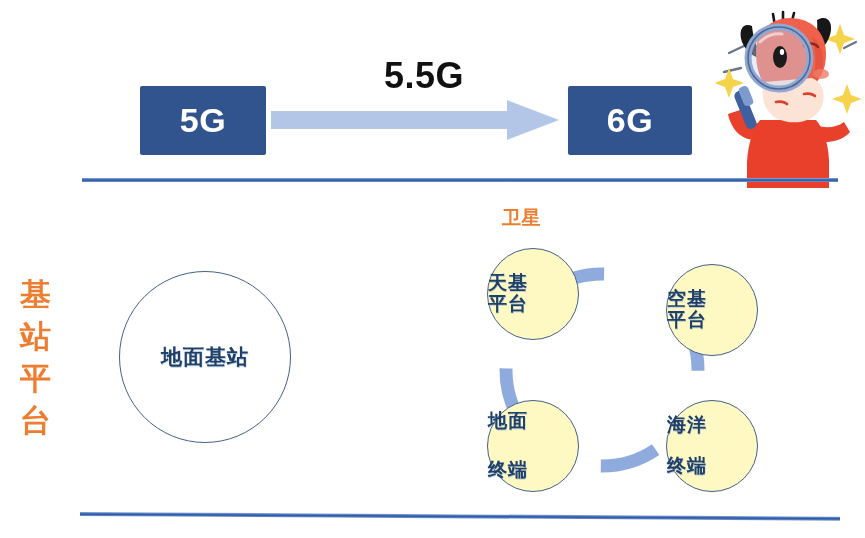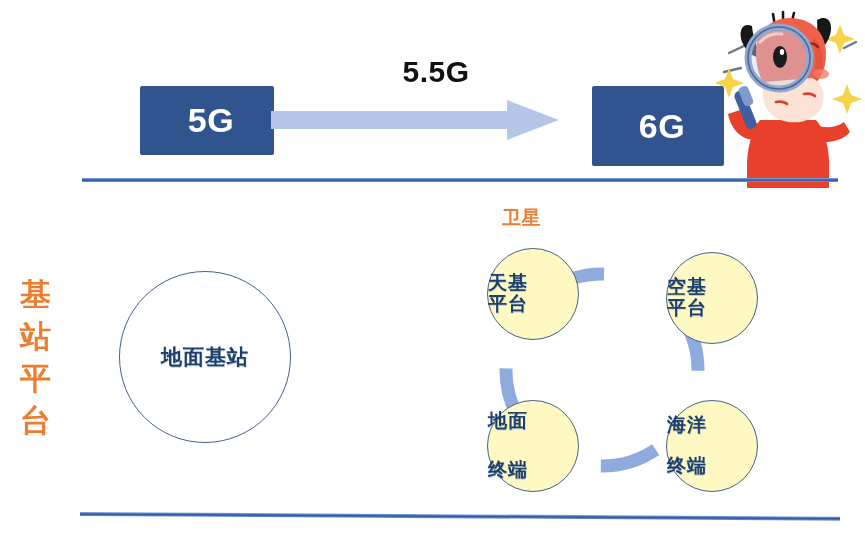--- a/index.html
+++ b/index.html
@@ -23,32 +23,31 @@
     position: absolute;
     border-radius: 2px;
     background: #31548F;
     display: flex;
     align-items: center;
     justify-content: center;
     color: #ffffff;
     font-weight: bold;
     font-size: 34px;
     letter-spacing: 0.5px;
-    padding-left: 8px;
   }
   #box-5g { left: 140px; top: 86px; width: 126px; height: 69px; }
-  #box-6g { left: 592px; top: 86px; width: 124px; height: 80px; }
+  #box-6g { left: 568px; top: 86px; width: 124px; height: 69px; }
 
   #evolution-label {
     position: absolute;
-    left: 368px;
+    left: 356px;
     top: 55px;
     width: 136px;
     text-align: center;
-    font-size: 30px;
+    font-size: 36px;
     font-weight: bold;
     color: #111111;
     letter-spacing: 0.5px;
   }
 
   #arrow {
     position: absolute;
     left: 271px;
     top: 98px;
     width: 288px;
@@ -135,21 +134,21 @@
     line-height: 1.08;
   }
   .node-circle .node-line {
     font-size: 19px;
     font-weight: bold;
     color: #1F4068;
     letter-spacing: 1px;
     text-shadow: 0.5px 0.5px 0 rgba(140,170,210,0.55);
   }
   #node-sky    { left: 17px;  top: 48px; }
-  #node-air    { left: 196px; top: 52px; }
+  #node-air    { left: 196px; top: 64px; }
   #node-ground { left: 17px;  top: 200px; gap: 28px; }
   #node-ocean  { left: 196px; top: 200px; gap: 20px; }
 
   .cluster-caption {
     position: absolute;
     color: #ED7D31;
     font-size: 19px;
     font-weight: bold;
     white-space: nowrap;
     letter-spacing: 0.5px;

